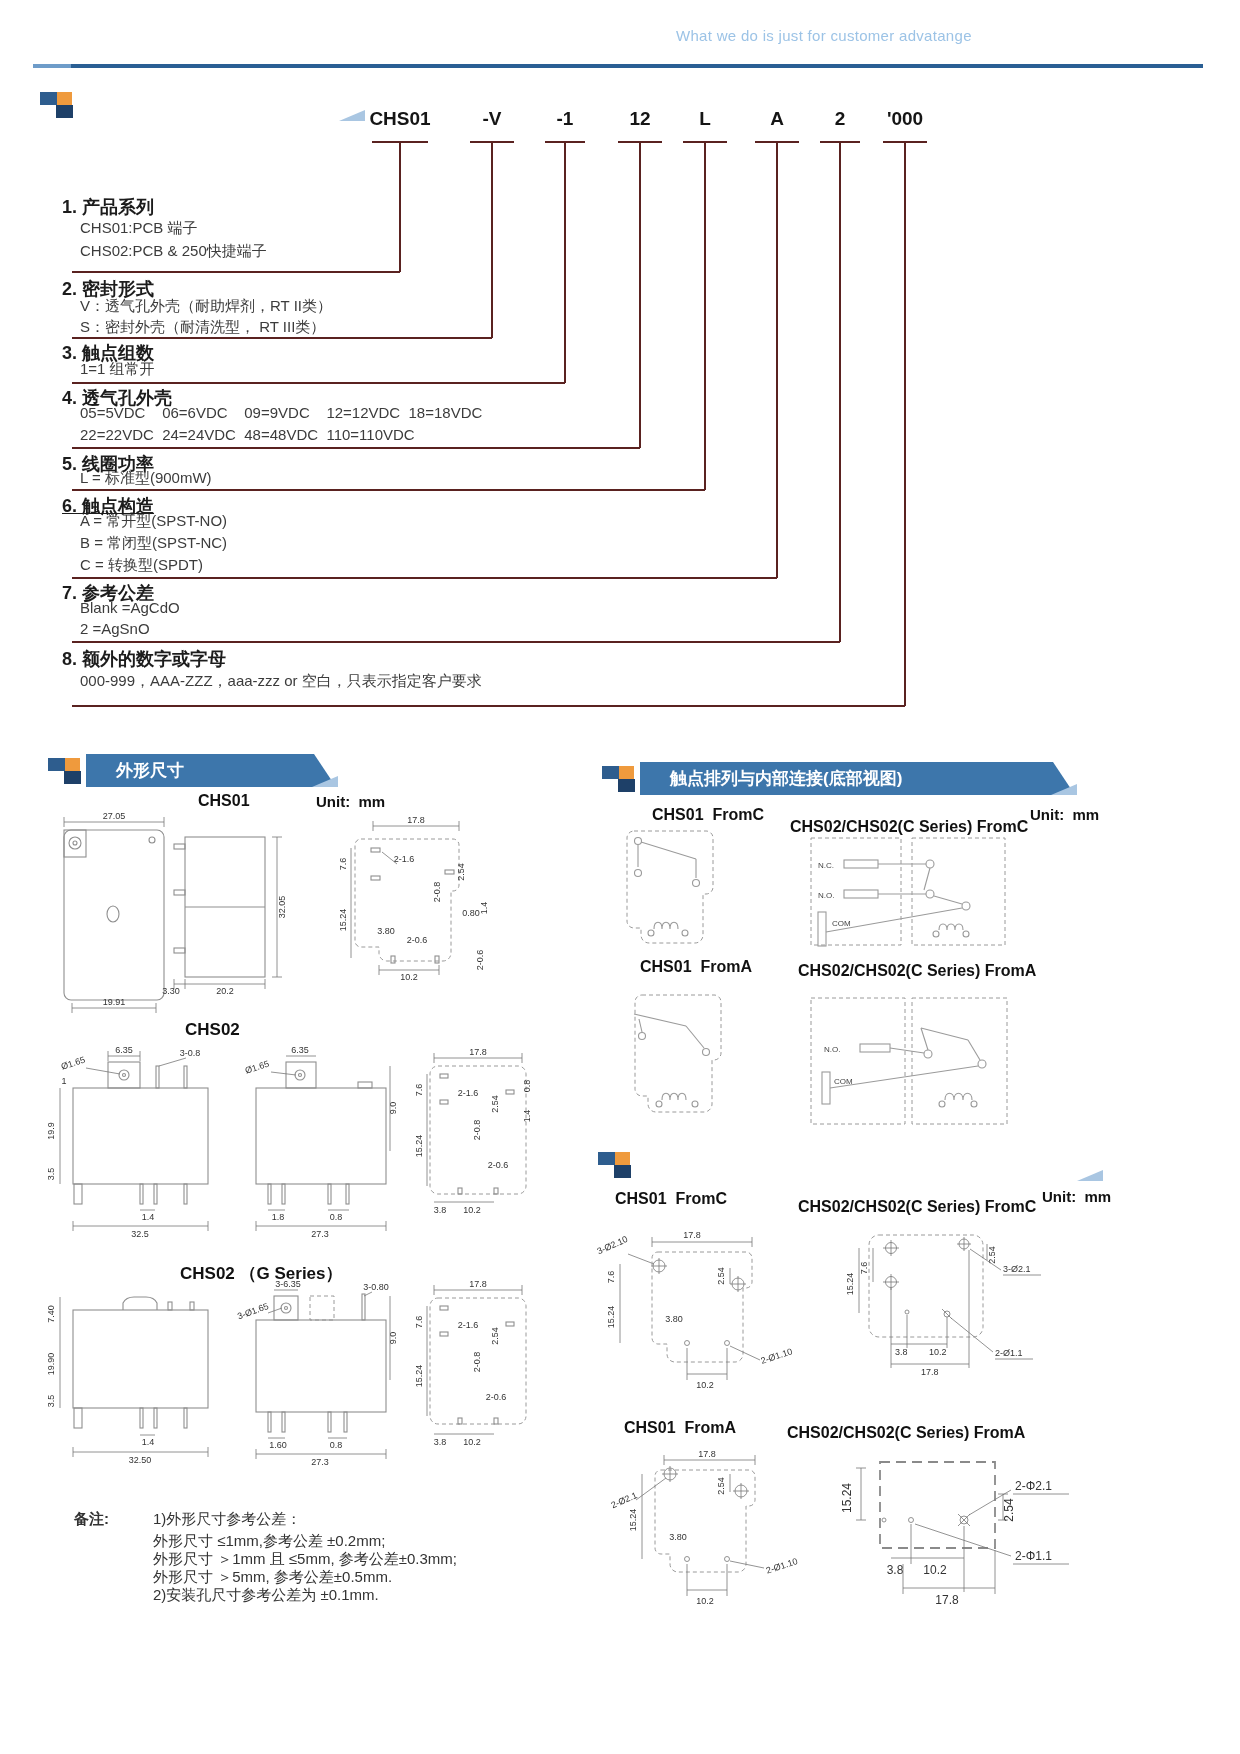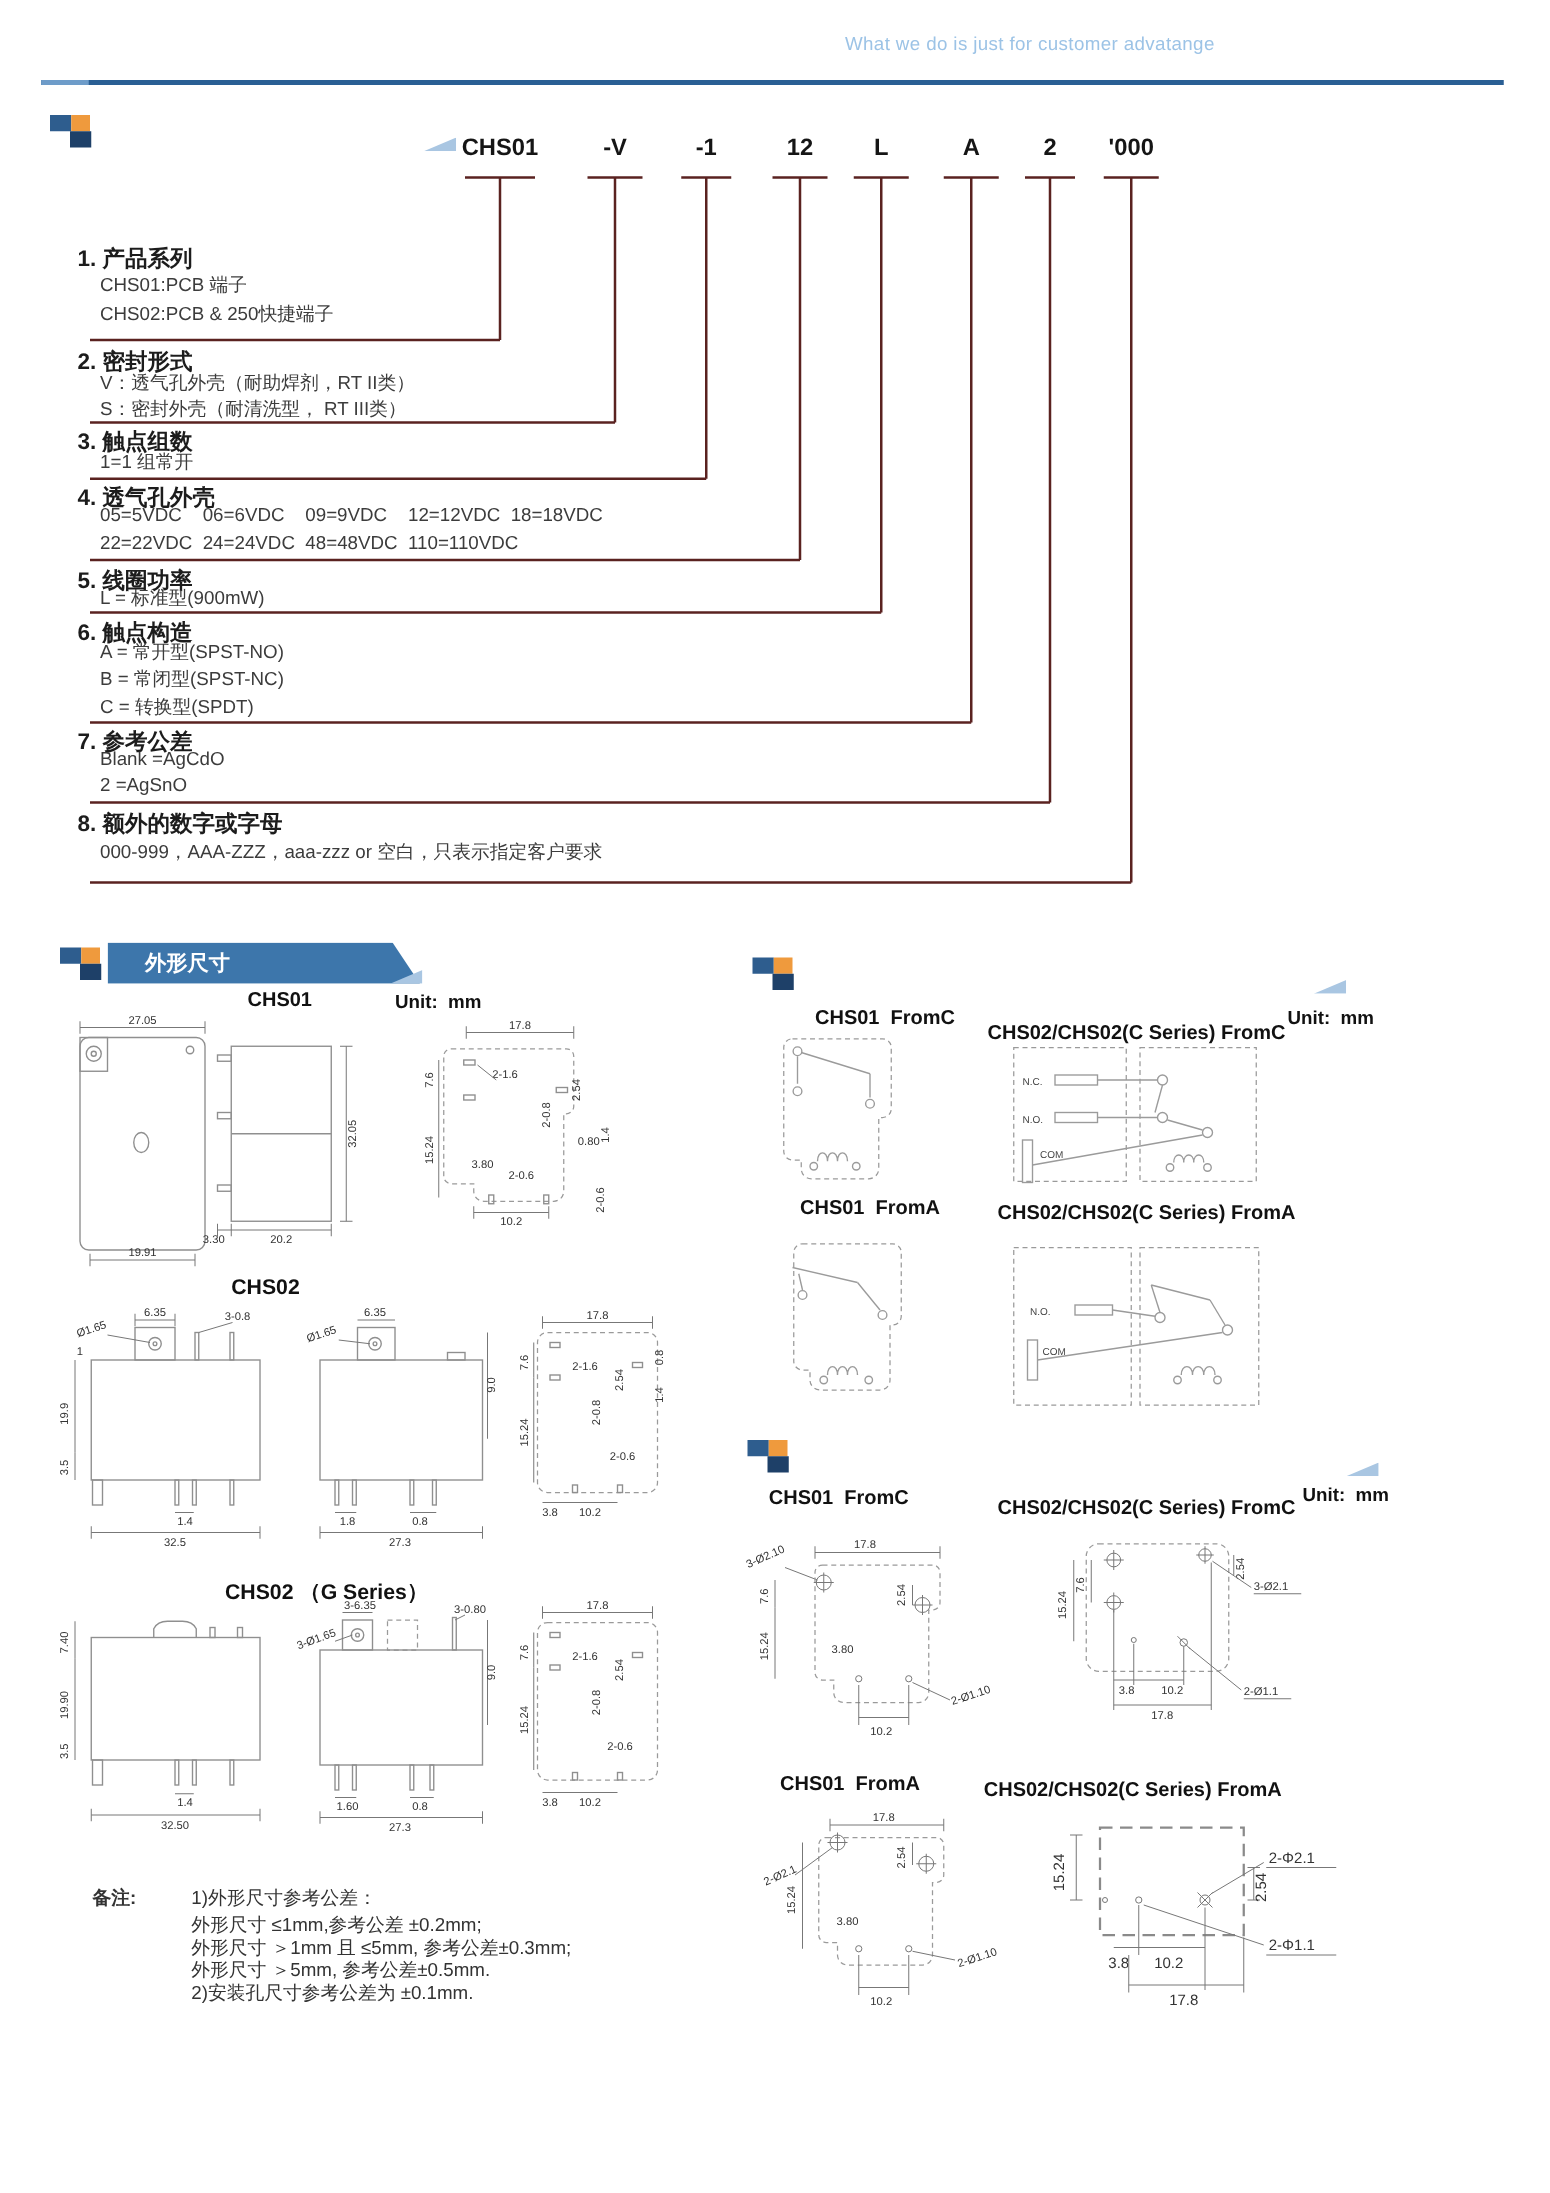--- a/index.html
+++ b/index.html
@@ -95,21 +95,21 @@
   <div class="sec-head" style="left:62px;top:341px;"><span>3.</span> <span>触点组数</span></div>
   <div class="sec-item" style="left:80px;top:360px;">1=1 组常开</div>
 
   <div class="sec-head" style="left:62px;top:386px;"><span>4.</span> <span>透气孔外壳</span></div>
   <div class="sec-item" style="left:80px;top:404px;">05=5VDC    06=6VDC    09=9VDC    12=12VDC  18=18VDC</div>
   <div class="sec-item" style="left:80px;top:426px;">22=22VDC  24=24VDC  48=48VDC  110=110VDC</div>
 
   <div class="sec-head" style="left:62px;top:452px;"><span>5.</span> <span>线圈功率</span></div>
   <div class="sec-item" style="left:80px;top:469px;">L = 标准型(900mW)</div>
 
-  <div class="sec-head" style="left:62px;top:494px;"><span>6.</span> <span>触点构造</span></div>
+  <div class="sec-head" style="left:62px;top:494px;text-decoration:underline;"><span>6.</span> <span>触点构造</span></div>
   <div class="sec-item" style="left:80px;top:512px;">A = 常开型(SPST-NO)</div>
   <div class="sec-item" style="left:80px;top:534px;">B = 常闭型(SPST-NC)</div>
   <div class="sec-item" style="left:80px;top:556px;">C = 转换型(SPDT)</div>
 
   <div class="sec-head" style="left:62px;top:581px;"><span>7.</span> <span>参考公差</span></div>
   <div class="sec-item" style="left:80px;top:599px;text-align:right;">Blank =AgCdO</div>
   <div class="sec-item" style="left:80px;top:620px;">2 =AgSnO</div>
 
   <div class="sec-head" style="left:62px;top:647px;"><span>8.</span> <span>额外的数字或字母</span></div>
   <div class="sec-item" style="left:80px;top:672px;">000-999，AAA-ZZZ，aaa-zzz or 空白，只表示指定客户要求</div>
@@ -357,20 +357,21 @@
   <div class="note" style="left:74px;top:1510px;font-weight:700;">备注:</div>
   <div class="note" style="left:153px;top:1510px;">1)外形尺寸参考公差：</div>
   <div class="note" style="left:153px;top:1532px;">外形尺寸 ≤1mm,参考公差 ±0.2mm;</div>
   <div class="note" style="left:153px;top:1550px;">外形尺寸 ＞1mm 且 ≤5mm, 参考公差±0.3mm;</div>
   <div class="note" style="left:153px;top:1568px;">外形尺寸 ＞5mm, 参考公差±0.5mm.</div>
   <div class="note" style="left:153px;top:1586px;">2)安装孔尺寸参考公差为 ±0.1mm.</div>
 
   <div class="sq" style="left:602px;top:766px;width:17px;height:13px;background:#2e5d8e;"></div>
   <div class="sq" style="left:619px;top:766px;width:15px;height:13px;background:#ef9a3d;"></div>
   <div class="sq" style="left:618px;top:779px;width:17px;height:13px;background:#1e4068;"></div>
+  <div class="banner-bar" style="left:640px;top:762px;width:435px;"><span>触点排列与内部连接(底部视图)</span></div>
   <div class="banner-tail" style="left:1051px;top:784px;"></div>
 
   <div class="cap" style="left:652px;top:806px;">CHS01  FromC</div>
   <div class="cap" style="left:790px;top:818px;">CHS02/CHS02(C Series) FromC</div>
   <div class="cap cap15" style="left:1030px;top:806px;">Unit:  mm</div>
 
   <svg style="left:618px;top:828px;" width="105" height="126" viewBox="0 0 105 126">
     <path class="ds" d="M16,3 h72 a7 7 0 0 1 7 7 v49 a7 7 0 0 1 -7 7 h-3 v41 a8 8 0 0 1 -8 8 h-46 a8 8 0 0 1 -8 -8 v-7 h-7 a7 7 0 0 1 -7 -7 v-83 a7 7 0 0 1 7 -7 z"></path>
     <circle class="cm" cx="20" cy="13" r="3.5"></circle>
       <line class="cm" x1="20" y1="17" x2="20" y2="39"></line>

